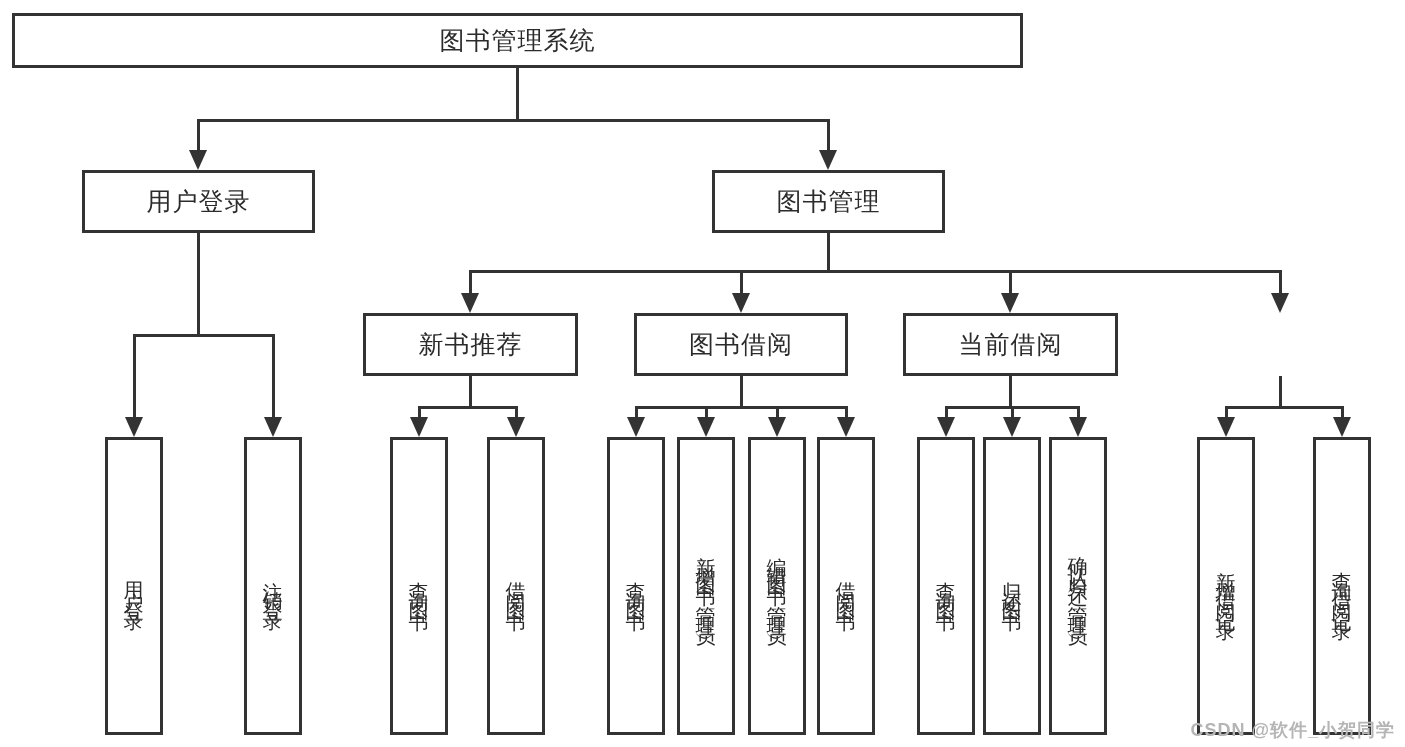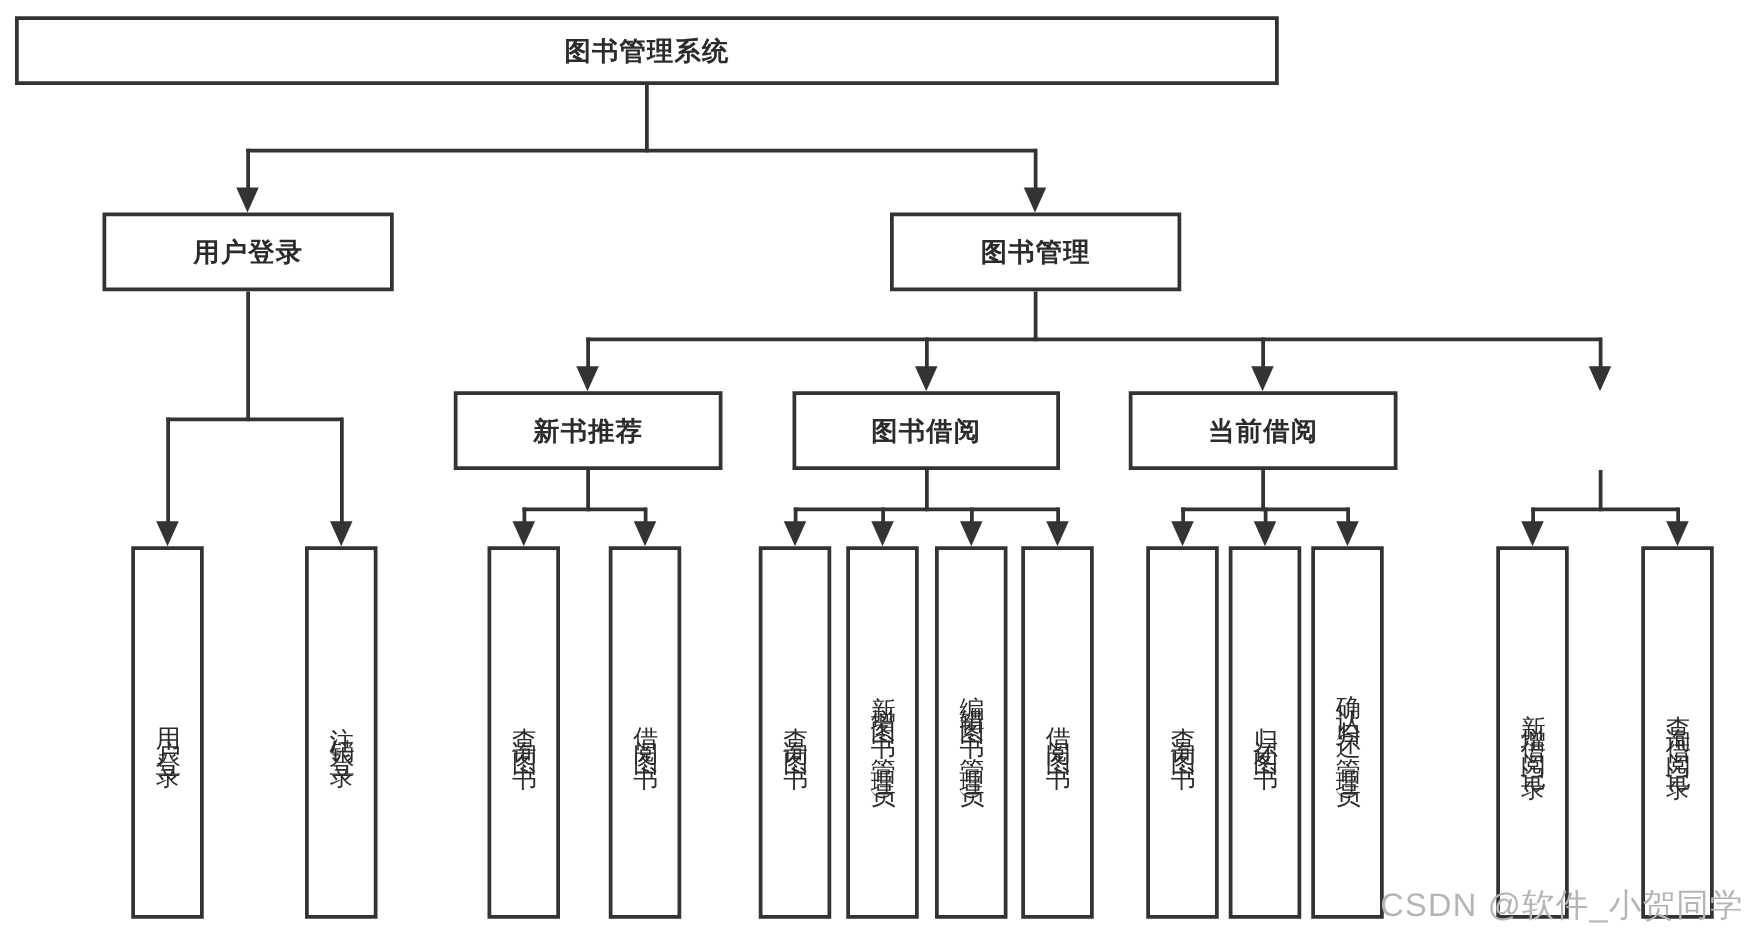--- a/index.html
+++ b/index.html
@@ -21,25 +21,24 @@
     position: absolute;
     box-sizing: border-box;
     border: 3px solid var(--line);
     background: #ffffff;
     display: flex;
     align-items: center;
     justify-content: center;
     z-index: 2;
   }
   .hbox .lbl {
-    font-size: 21px;
+    font-size: 25px;
     color: var(--text);
     letter-spacing: 1px;
     white-space: nowrap;
-    font-weight: bold;
   }
   .vbox .lbl {
     writing-mode: vertical-rl;
     font-size: 20px;
     color: var(--text);
     letter-spacing: 10px;
     line-height: 1;
     white-space: nowrap;
   }
   .ln {
@@ -53,25 +52,26 @@
     height: 0;
     border-left: 9px solid transparent;
     border-right: 9px solid transparent;
     border-top: 20px solid var(--line);
     z-index: 1;
   }
   .watermark {
     position: absolute;
     right: 10px;
     bottom: 5px;
-    font-size: 26px;
+    font-size: 18px;
     color: #b5b5b5;
     letter-spacing: 1px;
     z-index: 3;
     white-space: nowrap;
+    font-weight: bold;
   }
 </style>
 </head>
 <body>
 
 <div id="canvas" style="--line: #333333; --text: #2b2b2b; background: rgb(255, 255, 255);">
   <div class="watermark">CSDN @软件_小贺同学</div>
 <div class="box hbox" style="left: 12px; top: 13px; width: 1011px; height: 55px;">
       <span class="lbl">图书管理系统</span>
     </div>

